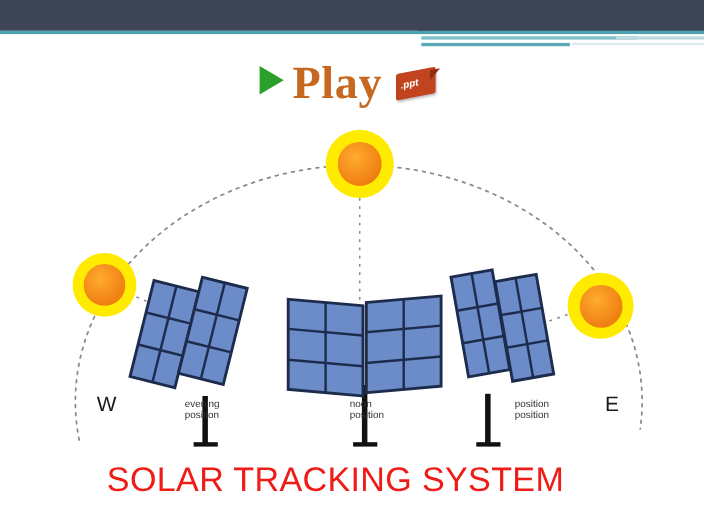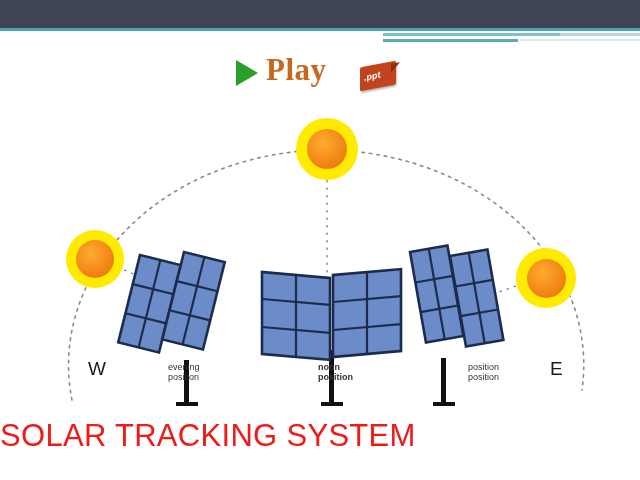--- a/index.html
+++ b/index.html
@@ -39,21 +39,21 @@
   }
   .play-tri {
     position:absolute; left:0; top:8px; width:0; height:0;
     border-left:22px solid #2aa02a;
     border-top:13px solid transparent;
     border-bottom:13px solid transparent;
   }
   .play-text {
     position:absolute; left:30px; top:0px;
     font-family:"Liberation Serif", serif;
-    font-weight:bold; font-size:31px; color:#c76820;
+    font-weight:bold; font-size:42px; color:#c76820;
     letter-spacing:0.5px;
   }
   .ppt-badge {
     position:absolute; left:124px; top:12px;
     width:36px; height:24px;
     background:#c2441f;
     transform:skewY(-11deg);
     border-radius:2px;
     box-shadow:1px 2px 2px rgba(0,0,0,0.25);
   }
@@ -99,27 +99,27 @@
   }
   .compass.w { left:88px; top:258px; }
   .compass.e { left:550px; top:258px; }
 
   .panel-label {
     position:absolute;
     font-family:"Liberation Sans", sans-serif;
     font-size:9px; color:#333333; line-height:1.15; text-align:left;
   }
   .panel-label.evening { left:168px; top:262px; }
-  .panel-label.noon    { left:318px; top:262px;font-weight:bold; }
+  .panel-label.noon    { left:318px; top:262px; }
   .panel-label.morning { left:468px; top:262px; }
 
   
   .bottom-title {
     position:absolute; left:0; top:418px; width:610px;
-    text-align:left;
+    text-align:center;
     font-family:"Liberation Sans", sans-serif;
     font-size:31px; color:#ef1b17;
     letter-spacing:0.3px;
   }
 </style>
 </head>
 <body>
 
 <div id="slide">
 

